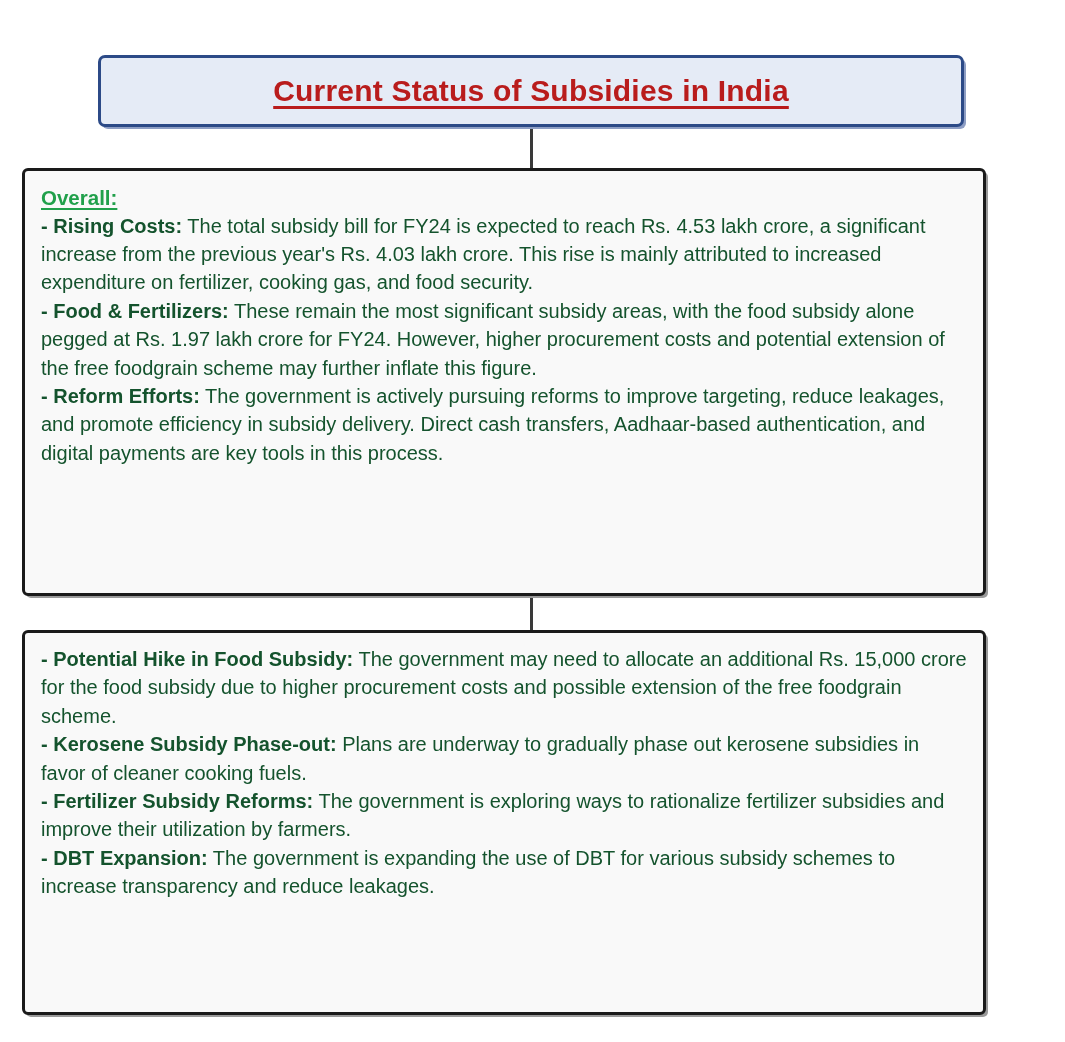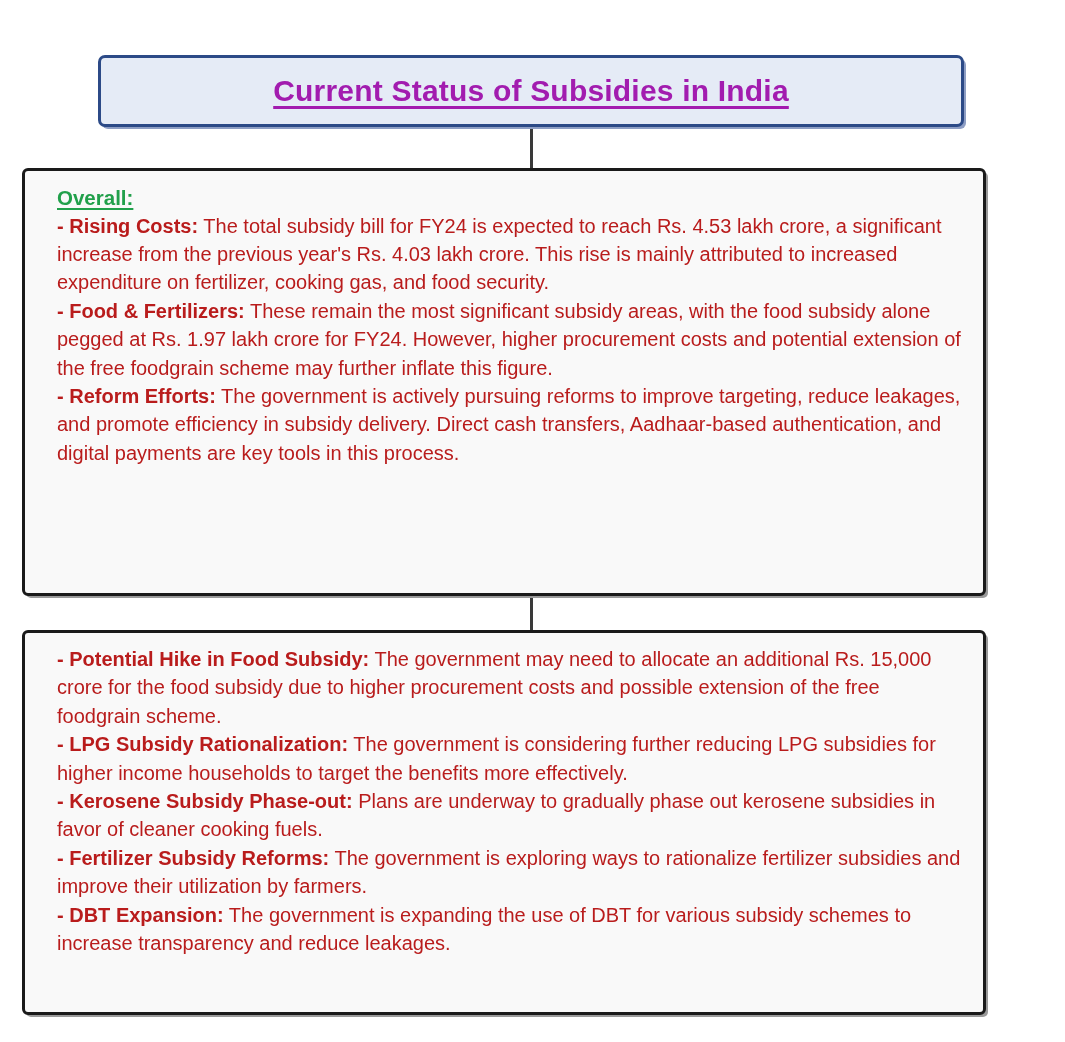--- a/index.html
+++ b/index.html
@@ -33,21 +33,21 @@
     background: #e5ebf6;
     border: 3px solid #2c4a87;
     border-radius: 7px;
     box-shadow: 3px 3px 0 -1px #8e9ec4;
     display: flex;
     align-items: center;
     justify-content: center;
     z-index: 3;
   }
   .title-text {
-    color: #a21caf;
+    color: #b91c1c;
     font-weight: bold;
     font-size: 30px;
     letter-spacing: 0.2px;
     text-decoration: underline;
     text-underline-offset: 5px;
     text-decoration-thickness: 3px;
     white-space: nowrap;
   }
 
   
@@ -64,39 +64,39 @@
   
   .content-box {
     position: absolute;
     left: 22px;
     width: 964px;
     box-sizing: border-box;
     background: #f9f9f9;
     border: 3px solid #1a1a1a;
     border-radius: 6px;
     box-shadow: 3px 3px 0 -1px #9a9a9a;
-    padding: 12px 16px 14px 32px;
+    padding: 12px 16px 14px 16px;
     z-index: 2;
   }
   .box-overall { top: 168px; height: 428px; }
   .box-keydev  { top: 630px; height: 385px; }
 
   .section-heading {
     color: #21a04b;
     font-weight: bold;
     font-size: 20.5px;
     text-decoration: underline;
     text-underline-offset: 3px;
     text-decoration-thickness: 2px;
     margin: 2px 0 1px 0;
     line-height: 1.25;
   }
 
   .para {
-    color: #b91c1c;
+    color: #14532d;
     font-size: 20px;
     line-height: 1.42;
     margin: 0;
     text-align: left;
   }
   .para + .para { margin-top: 0px; }
   .lead {
     font-weight: bold;
   }
 </style>
@@ -115,19 +115,18 @@
     <div class="section-heading">Overall:</div>
     <p class="para"><span class="lead">- Rising Costs:</span><span> The total subsidy bill for FY24 is expected to reach Rs. 4.53 lakh crore, a significant increase from the previous year's Rs. 4.03 lakh crore. This rise is mainly attributed to increased expenditure on fertilizer, cooking gas, and food security.</span></p>
     <p class="para"><span class="lead">- Food &amp; Fertilizers:</span><span> These remain the most significant subsidy areas, with the food subsidy alone pegged at Rs. 1.97 lakh crore for FY24. However, higher procurement costs and potential extension of the free foodgrain scheme may further inflate this figure.</span></p>
     <p class="para"><span class="lead">- Reform Efforts:</span><span> The government is actively pursuing reforms to improve targeting, reduce leakages, and promote efficiency in subsidy delivery. Direct cash transfers, Aadhaar-based authentication, and digital payments are key tools in this process.</span></p>
   </div>
 
   <div class="connector connector-2"></div>
 
   <div class="content-box box-keydev">
     <p class="para"><span class="lead">- Potential Hike in Food Subsidy:</span><span> The government may need to allocate an additional Rs. 15,000 crore for the food subsidy due to higher procurement costs and possible extension of the free foodgrain scheme.</span></p>
-    <p class="para"><span class="lead">- LPG Subsidy Rationalization:</span><span> The government is considering further reducing LPG subsidies for higher income households to target the benefits more effectively.</span></p>
     <p class="para"><span class="lead">- Kerosene Subsidy Phase-out:</span><span> Plans are underway to gradually phase out kerosene subsidies in favor of cleaner cooking fuels.</span></p>
     <p class="para"><span class="lead">- Fertilizer Subsidy Reforms:</span><span> The government is exploring ways to rationalize fertilizer subsidies and improve their utilization by farmers.</span></p>
     <p class="para"><span class="lead">- DBT Expansion:</span><span> The government is expanding the use of DBT for various subsidy schemes to increase transparency and reduce leakages.</span></p>
   </div>
 
 </div>
 
 </body></html>

